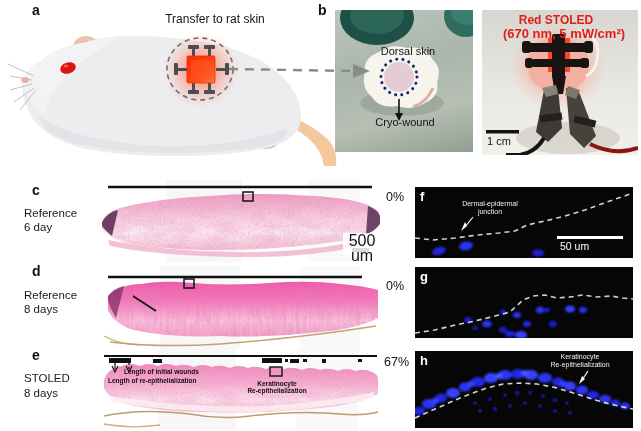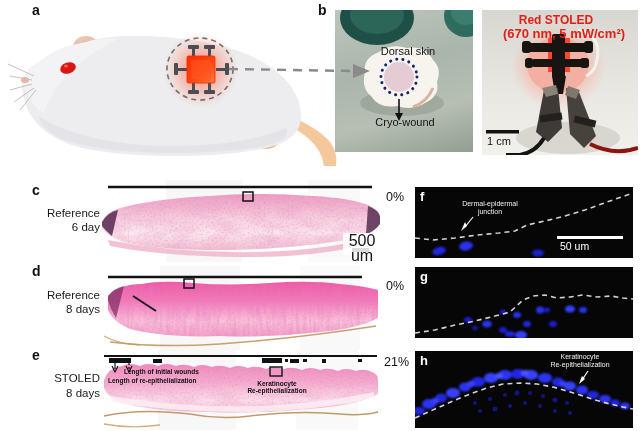--- a/index.html
+++ b/index.html
@@ -3,21 +3,21 @@
 <meta charset="utf-8">
 <style>
   html,body{margin:0;padding:0;background:#fff;}
   #fig{position:relative;width:641px;height:431px;background:#fff;overflow:hidden;
        font-family:"Liberation Sans","DejaVu Sans",sans-serif;color:#141414;}
   .abs{position:absolute;}
   .plet{font-weight:bold;font-size:14px;color:#111;line-height:14px;}
   .plet-w{font-weight:bold;font-size:13px;color:#fff;line-height:13px;}
   .cap{font-size:11px;line-height:12px;}
   .ctr{text-align:center;}
-  .rowlab{font-size:11.5px;line-height:13px;text-align:right;color:#1a1a1a;}
+  .rowlab{font-size:11.5px;line-height:13px;text-align:left;color:#1a1a1a;}
   .pct{font-size:12.5px;color:#111;}
   .redtxt{font-weight:bold;text-align:center;}
   .microtxt{color:#f2f2f2;font-size:7px;line-height:8px;text-align:center;}
   .etxt{font-size:6.5px;font-weight:bold;color:#101010;line-height:7.5px;white-space:nowrap;}
   .photo{overflow:hidden;}
   .blackpanel{background:#060606;overflow:hidden;}
   svg{display:block;}
 </style>
 </head>
 <body>
@@ -77,20 +77,21 @@
       <filter id="soft">
           <feGaussianBlur stdDeviation="0.8"></feGaussianBlur>
         </filter>
       <filter id="soft2">
           <feGaussianBlur stdDeviation="1.1"></feGaussianBlur>
         </filter>
     </defs>
   </svg>
 
   <div class="abs plet" style="left:32px;top:3px;">a</div>
+  <div class="abs cap ctr" style="left:140px;top:13px;width:150px;font-size:12px;">Transfer to rat skin</div>
 
   <svg class="abs" style="left:8px;top:20px;" width="330" height="148" viewBox="0 0 330 148">
 
     <path d="M282,96 Q310,108 322,122 Q330,132 328,146 L316,146 Q314,130 300,118 Q288,108 276,104 Z" fill="#f4c79c"></path>
 
     <ellipse cx="212" cy="126" rx="16" ry="8" fill="#f1c19a"></ellipse>
     <ellipse cx="258" cy="122" rx="12" ry="7" fill="#edb98f"></ellipse>
     <ellipse cx="104" cy="122" rx="9" ry="6" fill="#f1c19a"></ellipse>
     <ellipse cx="128" cy="124" rx="9" ry="6" fill="#eeb98e"></ellipse>
 
@@ -265,21 +266,21 @@
     <line x1="29" y1="8" x2="29" y2="19" stroke="#111" stroke-width="1.3" stroke-dasharray="2.5,2"></line>
     <polyline points="26,16 29,22 32,16" fill="none" stroke="#111" stroke-width="1.2"></polyline>
     <line x1="15" y1="10" x2="15" y2="19" stroke="#111" stroke-width="1.2"></line>
     <polyline points="12,16 15,22 18,16" fill="none" stroke="#111" stroke-width="1.2"></polyline>
     <rect x="170" y="17" width="12" height="9" fill="none" stroke="#111" stroke-width="1.4"></rect>
   </svg>
   <div class="abs etxt" style="left:124px;top:368px;">Length of initial wounds</div>
   <div class="abs etxt" style="left:108px;top:377px;">Length of re-epithelialization</div>
   <div class="abs etxt ctr" style="left:245px;top:380px;width:64px;">Keratinocyte</div>
   <div class="abs etxt ctr" style="left:238px;top:387px;width:78px;">Re-epithelialization</div>
-  <div class="abs pct" style="left:384px;top:355px;">21%</div>
+  <div class="abs pct" style="left:384px;top:355px;">67%</div>
 
   <div class="abs blackpanel" style="left:415px;top:187px;width:218px;height:71px;">
     <svg width="218" height="71" viewBox="0 0 218 71">
       <g filter="url(#soft)">
         <ellipse cx="24" cy="64" rx="7" ry="4" transform="rotate(-15 24 64)" fill="#2125dd"></ellipse>
         <ellipse cx="51" cy="59" rx="7" ry="4.5" transform="rotate(-10 51 59)" fill="#2a30ee"></ellipse>
         <ellipse cx="123" cy="66" rx="6" ry="3.5" fill="#1e22cc"></ellipse>
       </g>
       <polyline points="0,51 18,53 40,51 62,48 84,46 100,44 112,38 130,34 150,29 170,23 192,15 218,6" fill="none" stroke="#e9e9e9" stroke-width="1.6" stroke-dasharray="5,4" opacity=".9"></polyline>
       <line x1="58" y1="30" x2="50" y2="40" stroke="#fff" stroke-width="1.2"></line>

